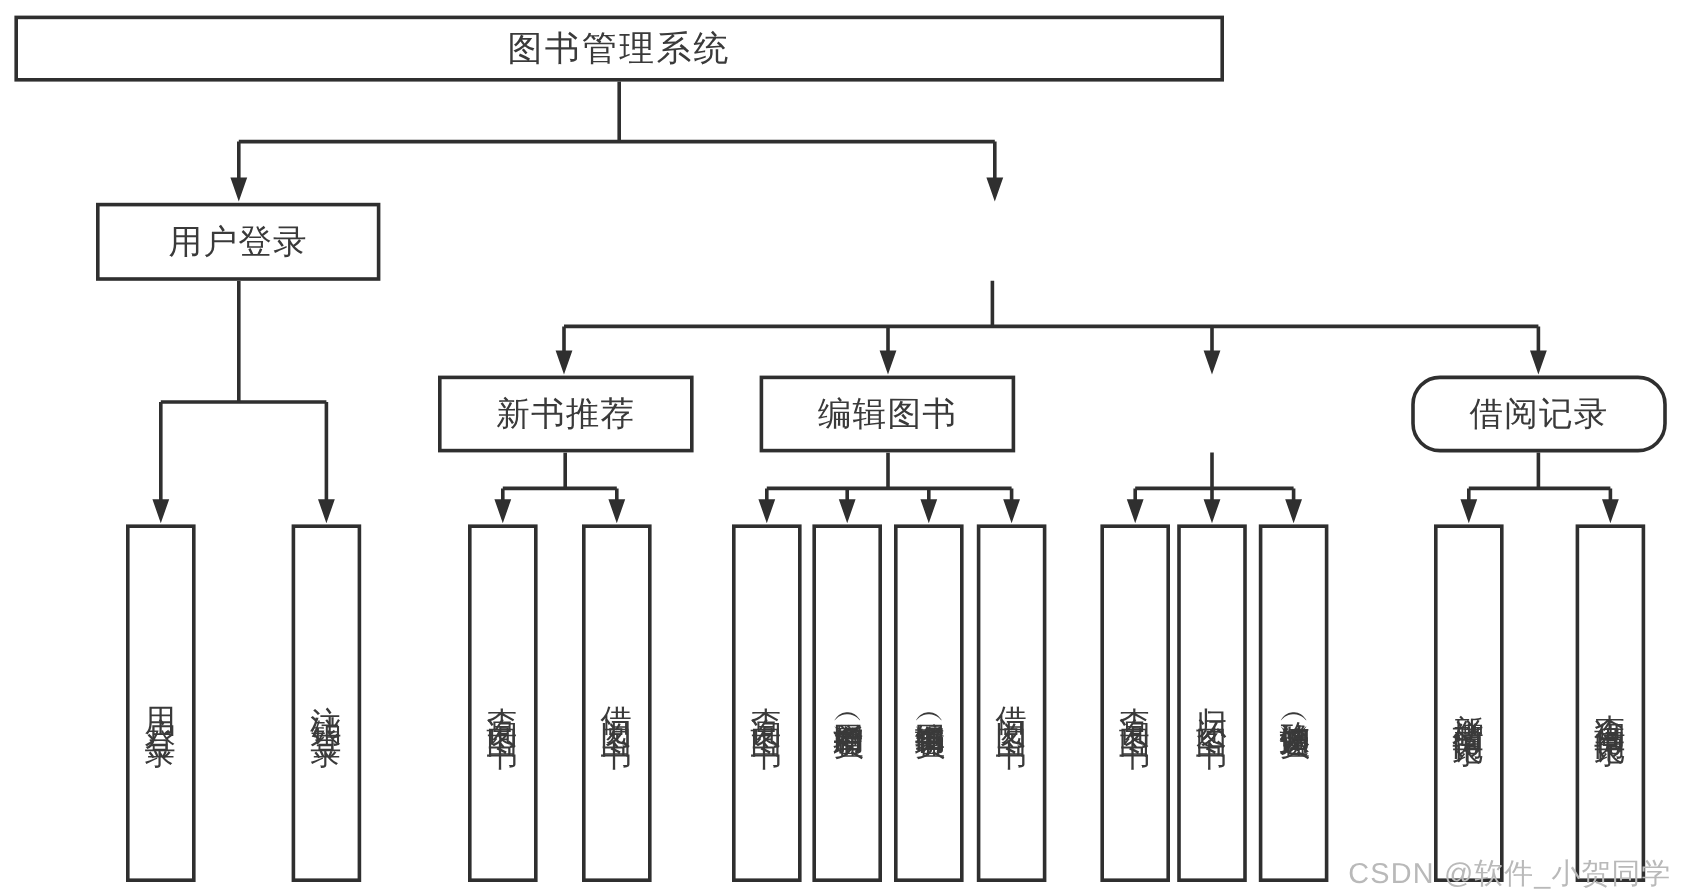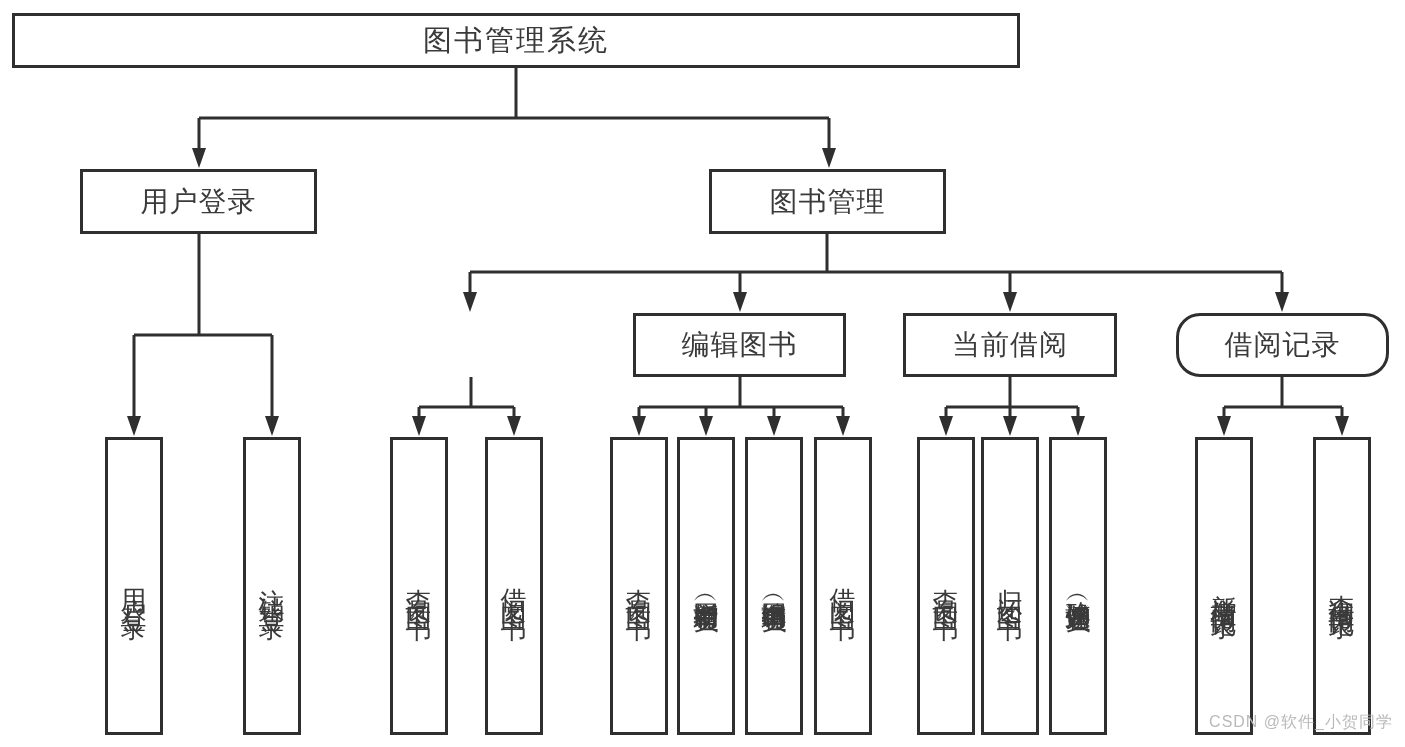--- a/index.html
+++ b/index.html
@@ -82,21 +82,21 @@
   .lf-9  { left: 917px; }
   .lf-10 { left: 981px; }
   .lf-11 { left: 1049px; }
   .lf-12 { left: 1195px; }
   .lf-13 { left: 1313px; }
 
   .watermark {
     position: absolute;
     right: 12px;
     top: 712px;
-    font-size: 16px;
+    font-size: 24px;
     color: var(--color-watermark);
     letter-spacing: 1px;
     z-index: 5;
     white-space: nowrap;
   }
 </style>
 </head>
 <body>
 
 <div class="canvas">
@@ -119,24 +119,23 @@
       M632 416 L646 416 L639 436 Z M699 416 L713 416 L706 436 Z
       M767 416 L781 416 L774 436 Z M836 416 L850 416 L843 436 Z
       M939 416 L953 416 L946 436 Z M1003 416 L1017 416 L1010 436 Z
       M1071 416 L1085 416 L1078 436 Z M1217 416 L1231 416 L1224 436 Z
       M1335 416 L1349 416 L1342 436 Z"></path>
   </svg>
 
   <div class="node h root-box">图书管理系统</div>
 
   <div class="node h n-user">用户登录</div>
-  <div class="node h n-mgmt">图书管理</div>
 
+  <div class="node h n-new">新书推荐</div>
   <div class="node h n-borrow">编辑图书</div>
-  <div class="node h n-current">当前借阅</div>
   <div class="node h n-records">借阅记录</div>
 
   <div class="node leaf lf-1">
     <span class="leaf-label">用户登录</span>
   </div>
   <div class="node leaf lf-2">
     <span class="leaf-label">注销登录</span>
   </div>
 
   <div class="node leaf lf-3">

